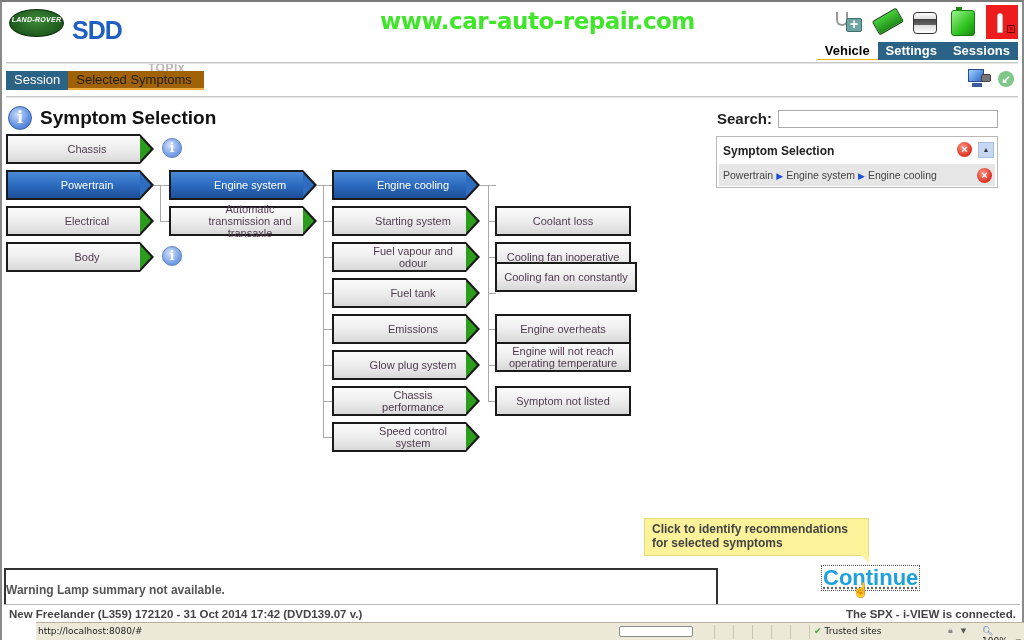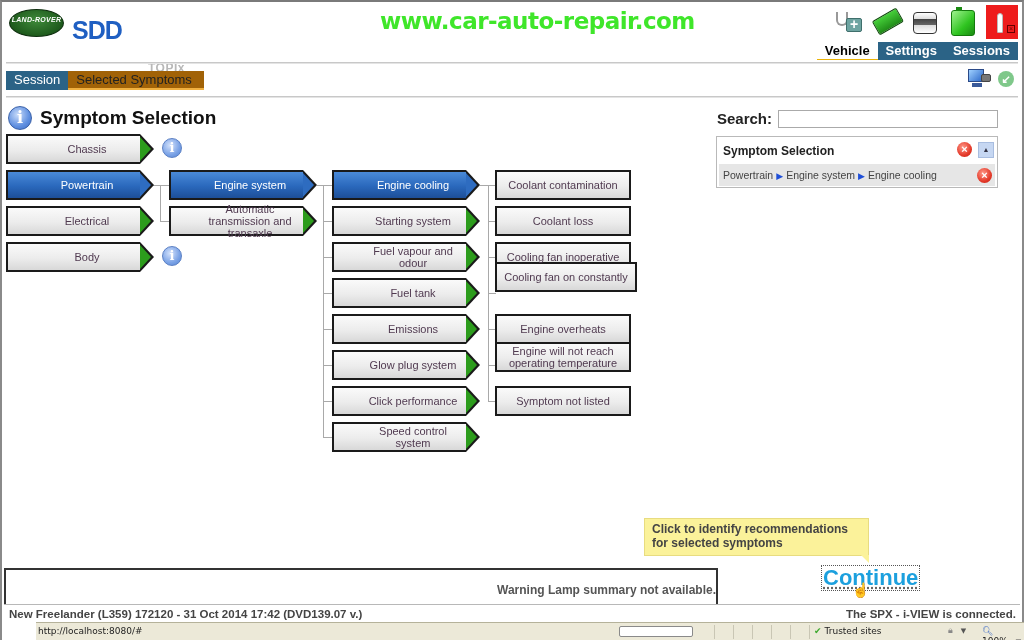--- a/index.html
+++ b/index.html
@@ -74,21 +74,21 @@
   .sel-path .arr { color: #1f4fd8; font-size: 9px; margin: 0 3px; }
 
   
   .tooltip { position: absolute; left: 642px; top: 516px; width: 225px; height: 38px; background: #fbf29a; border: 1px solid #e8dc80; font-size: 12px; font-weight: bold; color: #444; padding: 3px 7px; line-height: 14px; }
   .tooltip::after { content: ""; position: absolute; right: -1px; bottom: -8px; width: 0; height: 0; border-left: 8px solid transparent; border-top: 8px solid #fbf29a; }
   .continue { position: absolute; left: 819px; top: 563px; font-size: 22px; font-weight: bold; color: #1ca0de; border: 1px dotted #555; padding: 0 1px; line-height: 24px; cursor: pointer; text-decoration: underline; text-decoration-style: dotted; text-decoration-color: #666; }
   .cursor-hand { position: absolute; left: 850px; top: 580px; font-size: 14px; color: #222; }
 
   
   .warn-box { position: absolute; left: 2px; top: 566px; width: 714px; height: 38px; border: 2px solid #333; border-bottom: none; background: #fff; }
-  .warn-text { position: absolute; left: 0; right: 0; top: 13px; text-align: right; font-size: 12px; color: #555; font-weight: bold; }
+  .warn-text { position: absolute; left: 0; right: 0; top: 13px; text-align: left; font-size: 12px; color: #555; font-weight: bold; }
 
   
   .status1 { position: absolute; left: 2px; right: 2px; top: 602px; height: 20px; border-top: 1px solid #b8b8b8; background: #fff; }
   .status1-left { position: absolute; left: 5px; top: 3px; font-size: 11.5px; font-weight: bold; color: #444; }
   .status1-right { position: absolute; right: 4px; top: 3px; font-size: 11.5px; font-weight: bold; color: #444; }
   .status2 { position: absolute; left: 0; right: 0; top: 622px; height: 18px; background: #ece9d8; border-top: 1px solid #b5b29a; font-family: "DejaVu Sans", sans-serif; font-size: 9px; color: #222; margin-left: 36px; }
   .status2 .url { position: absolute; left: 2px; top: 3px; }
   .status2 .progress { position: absolute; left: 583px; top: 3px; width: 74px; height: 11px; border: 1px solid #8a8a8a; border-radius: 2px; background: #fff; }
   .status2 .seps { position: absolute; left: 660px; top: 2px; width: 115px; height: 14px; background: repeating-linear-gradient(90deg, transparent 0, transparent 18px, #c9c6b4 18px, #c9c6b4 19px); }
   .status2 .zone { position: absolute; left: 778px; top: 3px; }
@@ -213,29 +213,26 @@
   <div class="node arrow" style="left:330px;top:276px;width:134px">
       <span class="lbl">Fuel tank</span>
     </div>
   <div class="node arrow" style="left:330px;top:312px;width:134px">
       <span class="lbl">Emissions</span>
     </div>
   <div class="node arrow" style="left:330px;top:348px;width:134px">
       <span class="lbl">Glow plug system</span>
     </div>
   <div class="node arrow" style="left:330px;top:384px;width:134px">
-      <span class="lbl">Click performance</span>
+      <span class="lbl">Chassis performance</span>
     </div>
   <div class="node arrow" style="left:330px;top:420px;width:134px">
       <span class="lbl">Speed control system</span>
     </div>
 
-  <div class="node" style="left:493px;top:168px;width:136px">
-      <span class="lbl">Coolant contamination</span>
-    </div>
   <div class="node" style="left:493px;top:204px;width:136px">
       <span class="lbl">Coolant loss</span>
     </div>
   <div class="node" style="left:493px;top:240px;width:136px">
       <span class="lbl">Cooling fan inoperative</span>
     </div>
   <div class="node" style="left:493px;top:260px;width:142px">
       <span class="lbl">Cooling fan on constantly</span>
     </div>
   <div class="node" style="left:493px;top:312px;width:136px">

